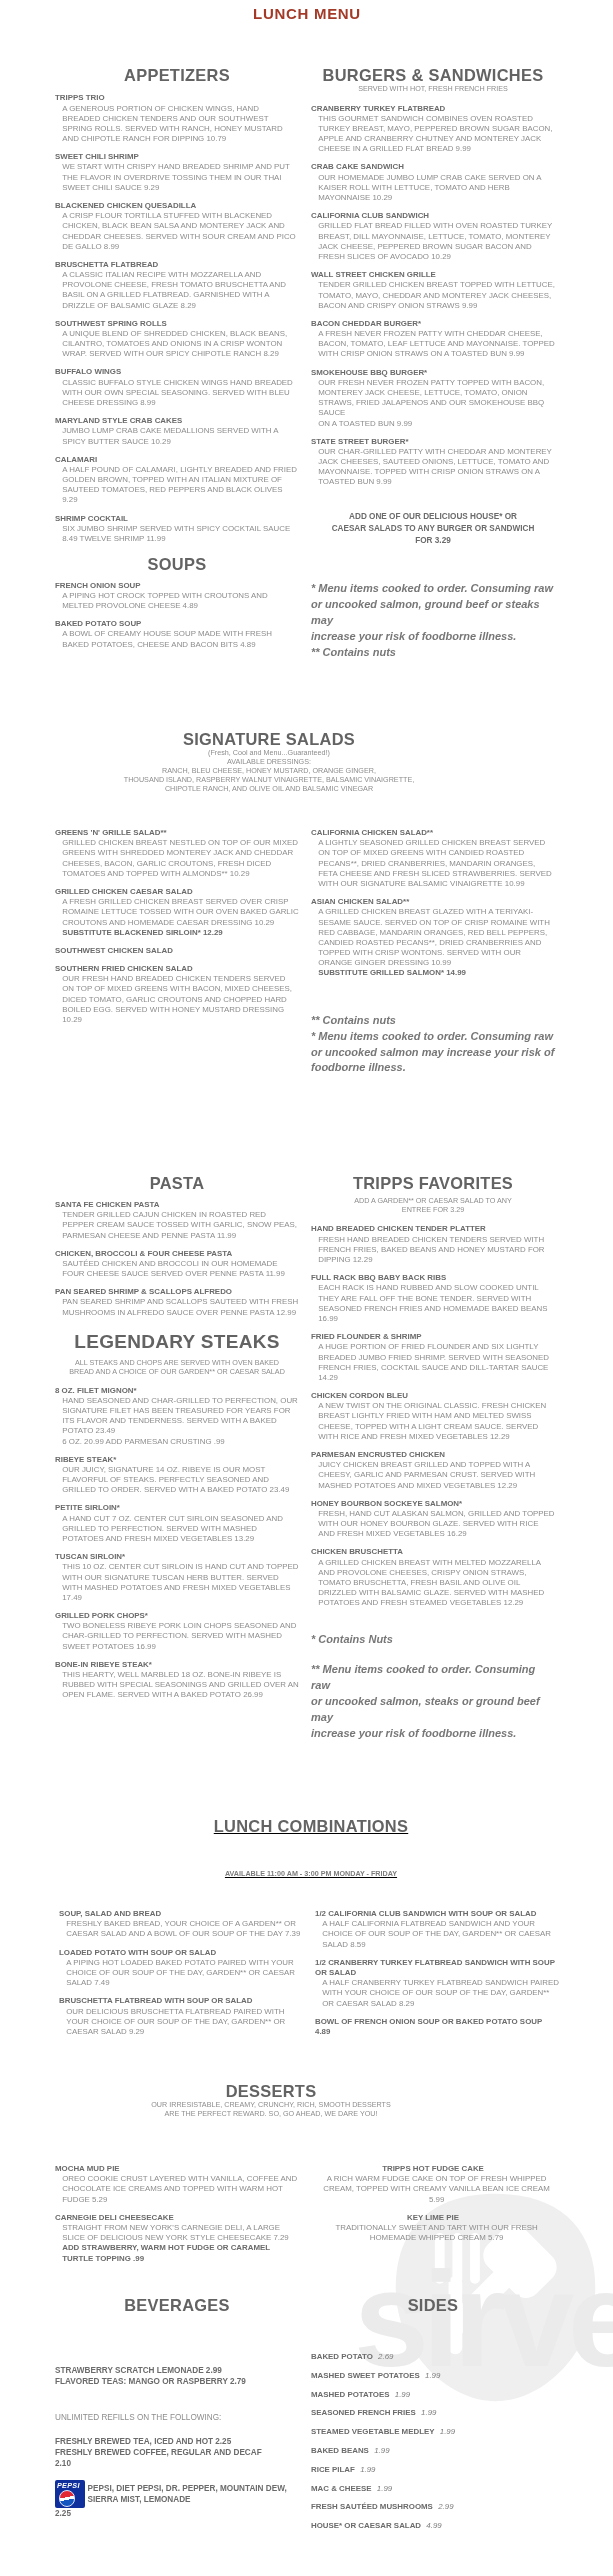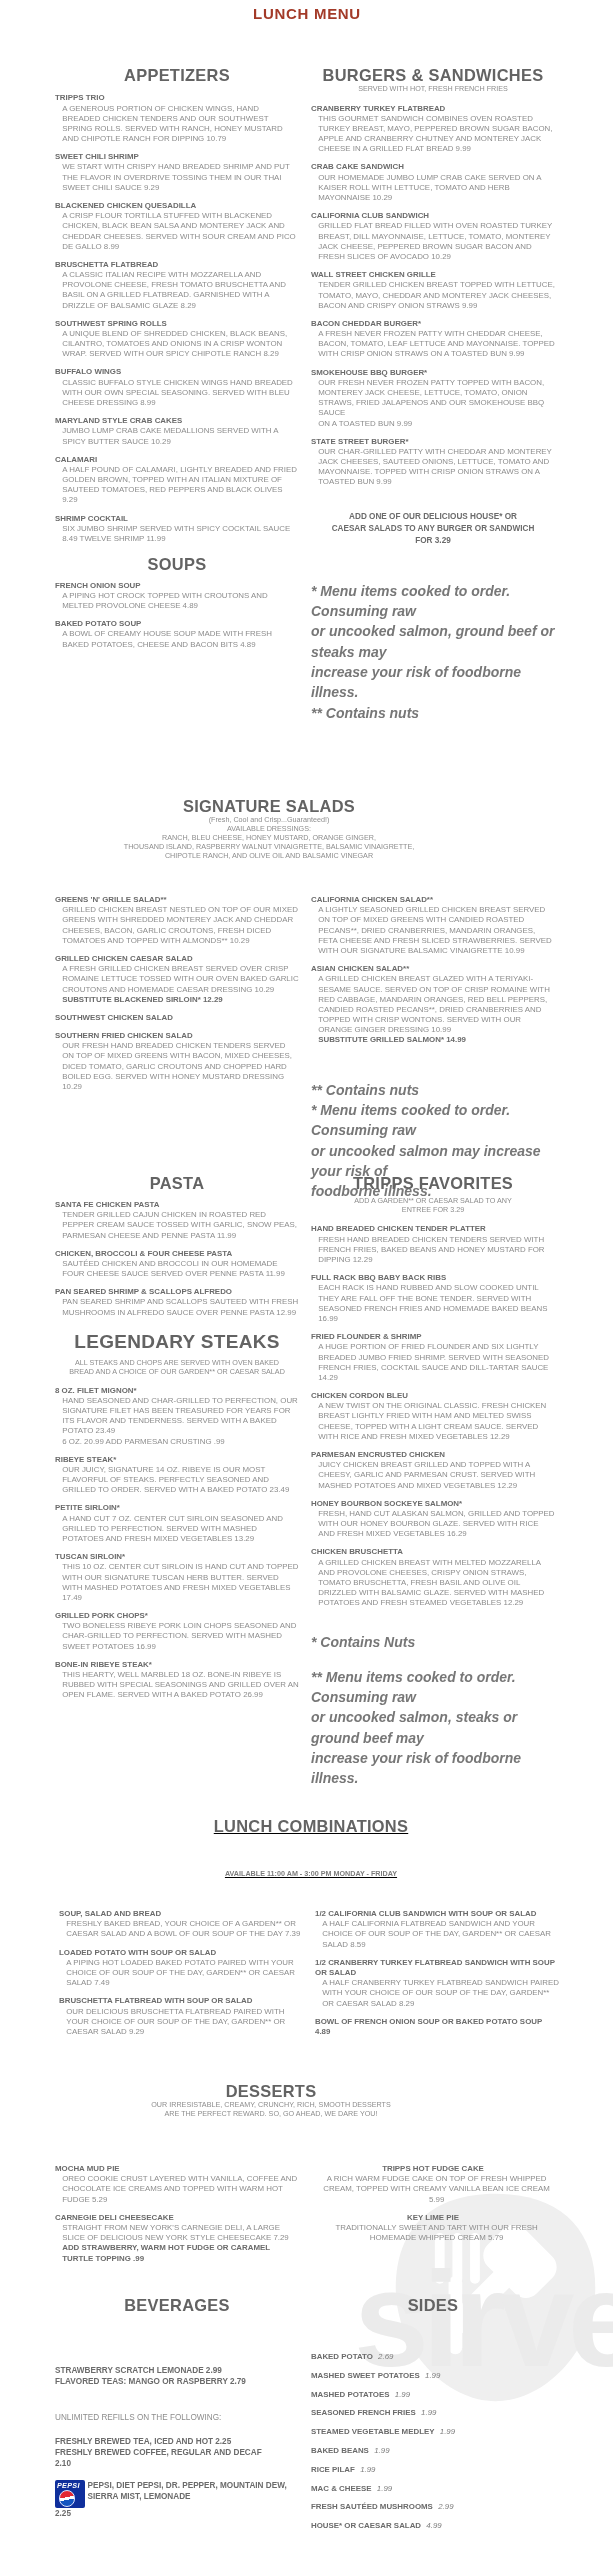--- a/index.html
+++ b/index.html
@@ -11,27 +11,27 @@
   .sec-h.big{font-size:19px;}
   .sec-sub{font-size:7.2px;color:#8d8d8d;text-align:center;line-height:1.25;}
   .sec-sub.boldish{font-weight:bold;color:#7d7d7d;}
   .colL{position:absolute;left:55px;width:244px;}
   .colR{position:absolute;left:311px;width:244px;}
   .item{margin-bottom:7.9px;}
   .item .name{font-size:7.9px;font-weight:bold;color:#6b6b6b;line-height:1.3;}
   .item .desc{font-size:7.9px;color:#8d8d8d;line-height:1.29;margin-left:7.2px;white-space:pre-line;}
   .item .note{font-size:7.9px;font-weight:bold;color:#6b6b6b;line-height:1.29;margin-left:7.2px;}
   .center-note{font-size:8.2px;font-weight:bold;color:#6b6b6b;text-align:center;line-height:1.45;width:204px;margin:0 auto;}
-  .disc{font-size:14px;font-weight:bold;font-style:italic;color:#777777;line-height:1.45;white-space:pre-line;}
+  .disc{font-size:11px;font-weight:bold;font-style:italic;color:#777777;line-height:1.45;white-space:pre-line;}
   .bev-line{font-size:8.2px;font-weight:bold;color:#6b6b6b;line-height:1.35;}
   .bev-reg{font-size:8.2px;color:#8d8d8d;line-height:1.35;}
   .side-row{margin-bottom:9.8px;font-size:7.9px;color:#6b6b6b;}
   .side-row .s-name{font-weight:bold;}
   .side-row .s-price{font-weight:normal;color:#7e7e7e;margin-left:5.3px;font-style:italic;}
-  .pepsi-row{display:flex;align-items:flex-start;margin-top:10.5px;}
+  .pepsi-row{display:flex;align-items:center;margin-top:10.5px;}
   .pepsi-logo{width:30px;height:27.6px;background:#0f2f9c;border-radius:2px;flex:0 0 auto;
               position:relative;overflow:hidden;margin-right:2.6px;}
   .pepsi-logo .word{position:absolute;top:1.3px;left:2px;font-size:7.2px;font-weight:bold;
                     font-style:italic;color:#fff;letter-spacing:0.3px;}
   .pepsi-logo .globe{position:absolute;left:3.9px;top:10.5px;width:14.4px;height:14.4px;border-radius:50%;
                      background:linear-gradient(170deg,#e32934 42%,#ffffff 42%,#ffffff 58%,#1555c0 58%);
                      border:0.7px solid #dfe5ff;}
   .wm-text{position:absolute;left:354px;top:2252px;font-size:135px;font-weight:bold;
            letter-spacing:-6.6px;color:#ebebeb;z-index:1;line-height:1;}
   .wm-icon{position:absolute;left:387px;top:2186px;z-index:1;}
@@ -177,23 +177,23 @@
           </div>
         </div>
       <div class="center-note" style="margin-top:23.6px;">ADD ONE OF OUR DELICIOUS HOUSE* OR CAESAR SALADS TO ANY BURGER OR SANDWICH FOR 3.29</div>
       <div class="disc" style="margin-top:34px;">* Menu items cooked to order.  Consuming raw
 or uncooked salmon, ground beef or steaks may
 increase your risk of foodborne illness.
 ** Contains nuts</div>
     </div>
   </div>
 
-  <div class="band" style="top:797px;left:0;width:538px;">
+  <div class="band" style="top:730px;left:0;width:538px;">
     <div class="sec-h">SIGNATURE SALADS</div>
-    <div class="sec-sub">(Fresh, Cool and Crisp...Guaranteed!)</div>
+    <div class="sec-sub">(Fresh, Cool and Menu...Guaranteed!)</div>
     <div class="sec-sub">AVAILABLE DRESSINGS:</div>
     <div class="sec-sub">RANCH, BLEU CHEESE, HONEY MUSTARD, ORANGE GINGER,</div>
     <div class="sec-sub">THOUSAND ISLAND, RASPBERRY WALNUT VINAIGRETTE, BALSAMIC VINAIGRETTE,</div>
     <div class="sec-sub">CHIPOTLE RANCH, AND OLIVE OIL AND BALSAMIC VINEGAR</div>
     <div class="colL" style="top:98px;">
       <div>
 
           <div class="item">
             <div class="name">GREENS 'N' GRILLE SALAD**</div>
             <div class="desc">GRILLED CHICKEN BREAST NESTLED ON TOP OF OUR MIXED GREENS WITH SHREDDED MONTEREY JACK AND CHEDDAR CHEESES, BACON, GARLIC CROUTONS, FRESH DICED TOMATOES AND TOPPED WITH ALMONDS**   10.29</div>

